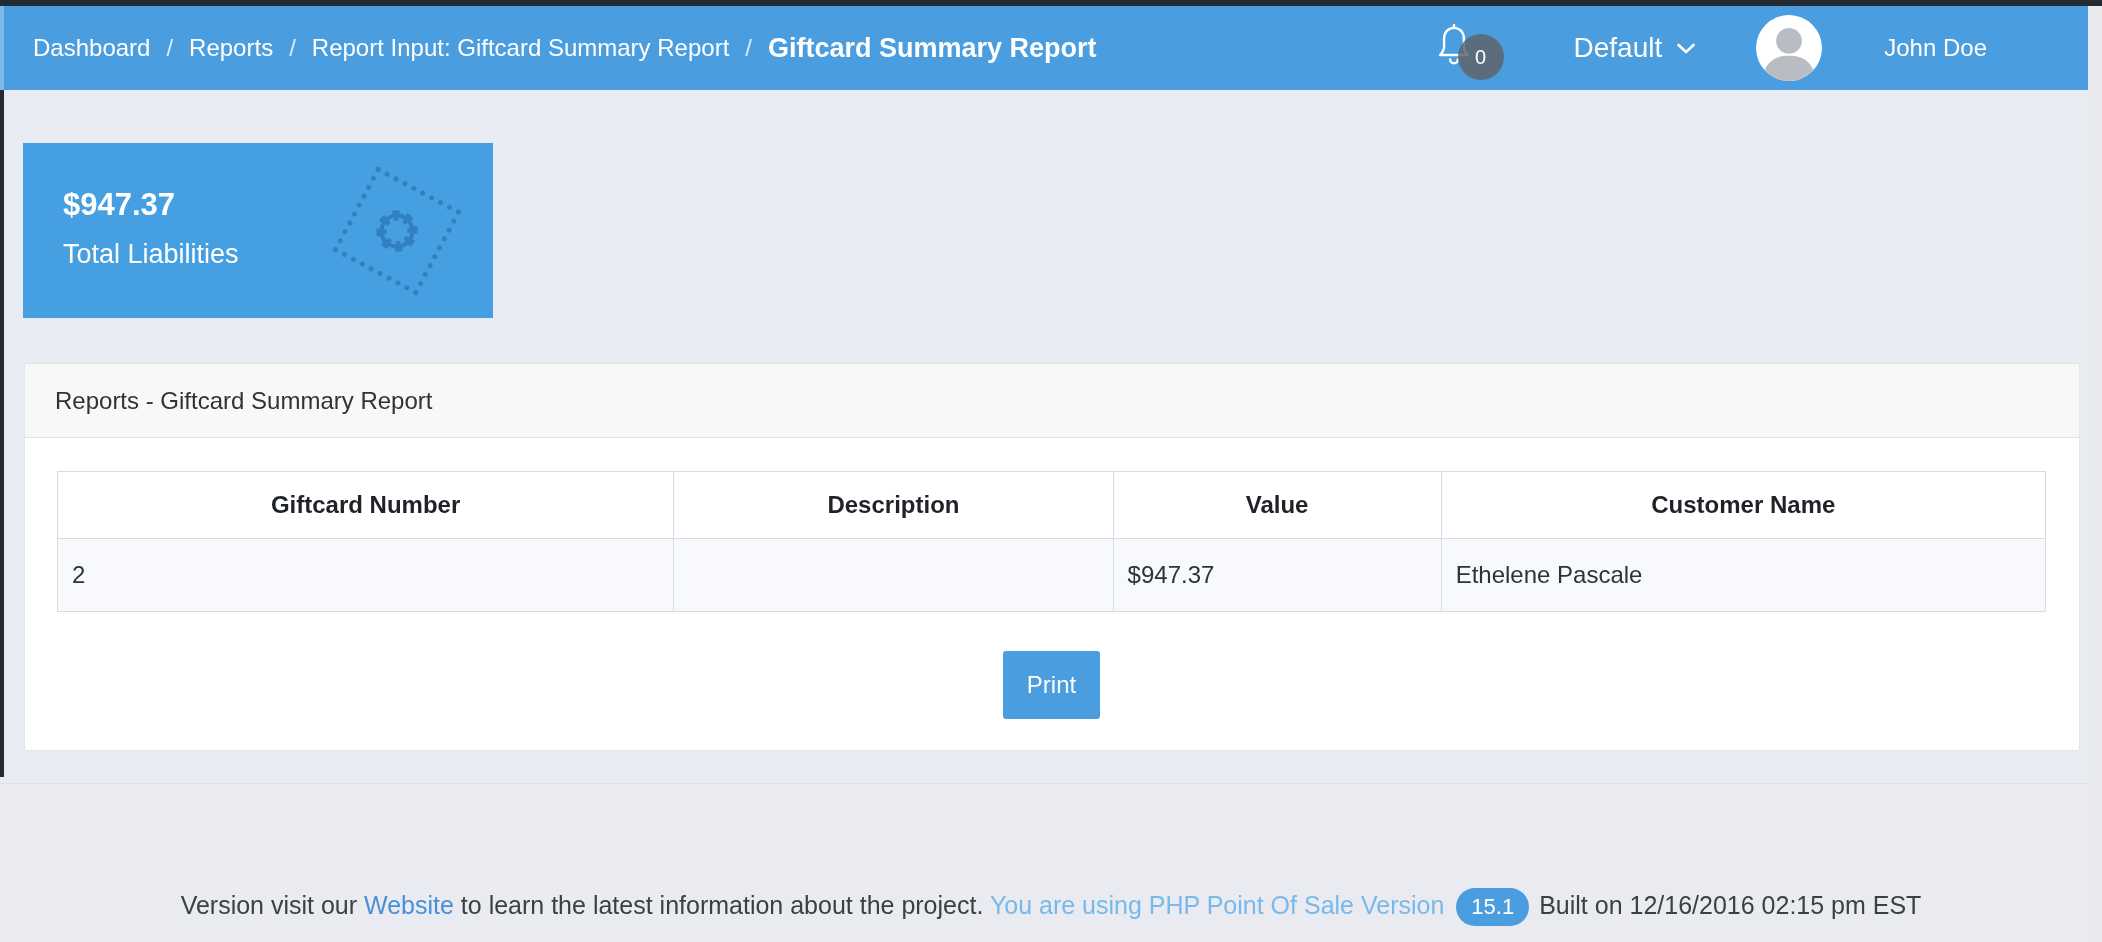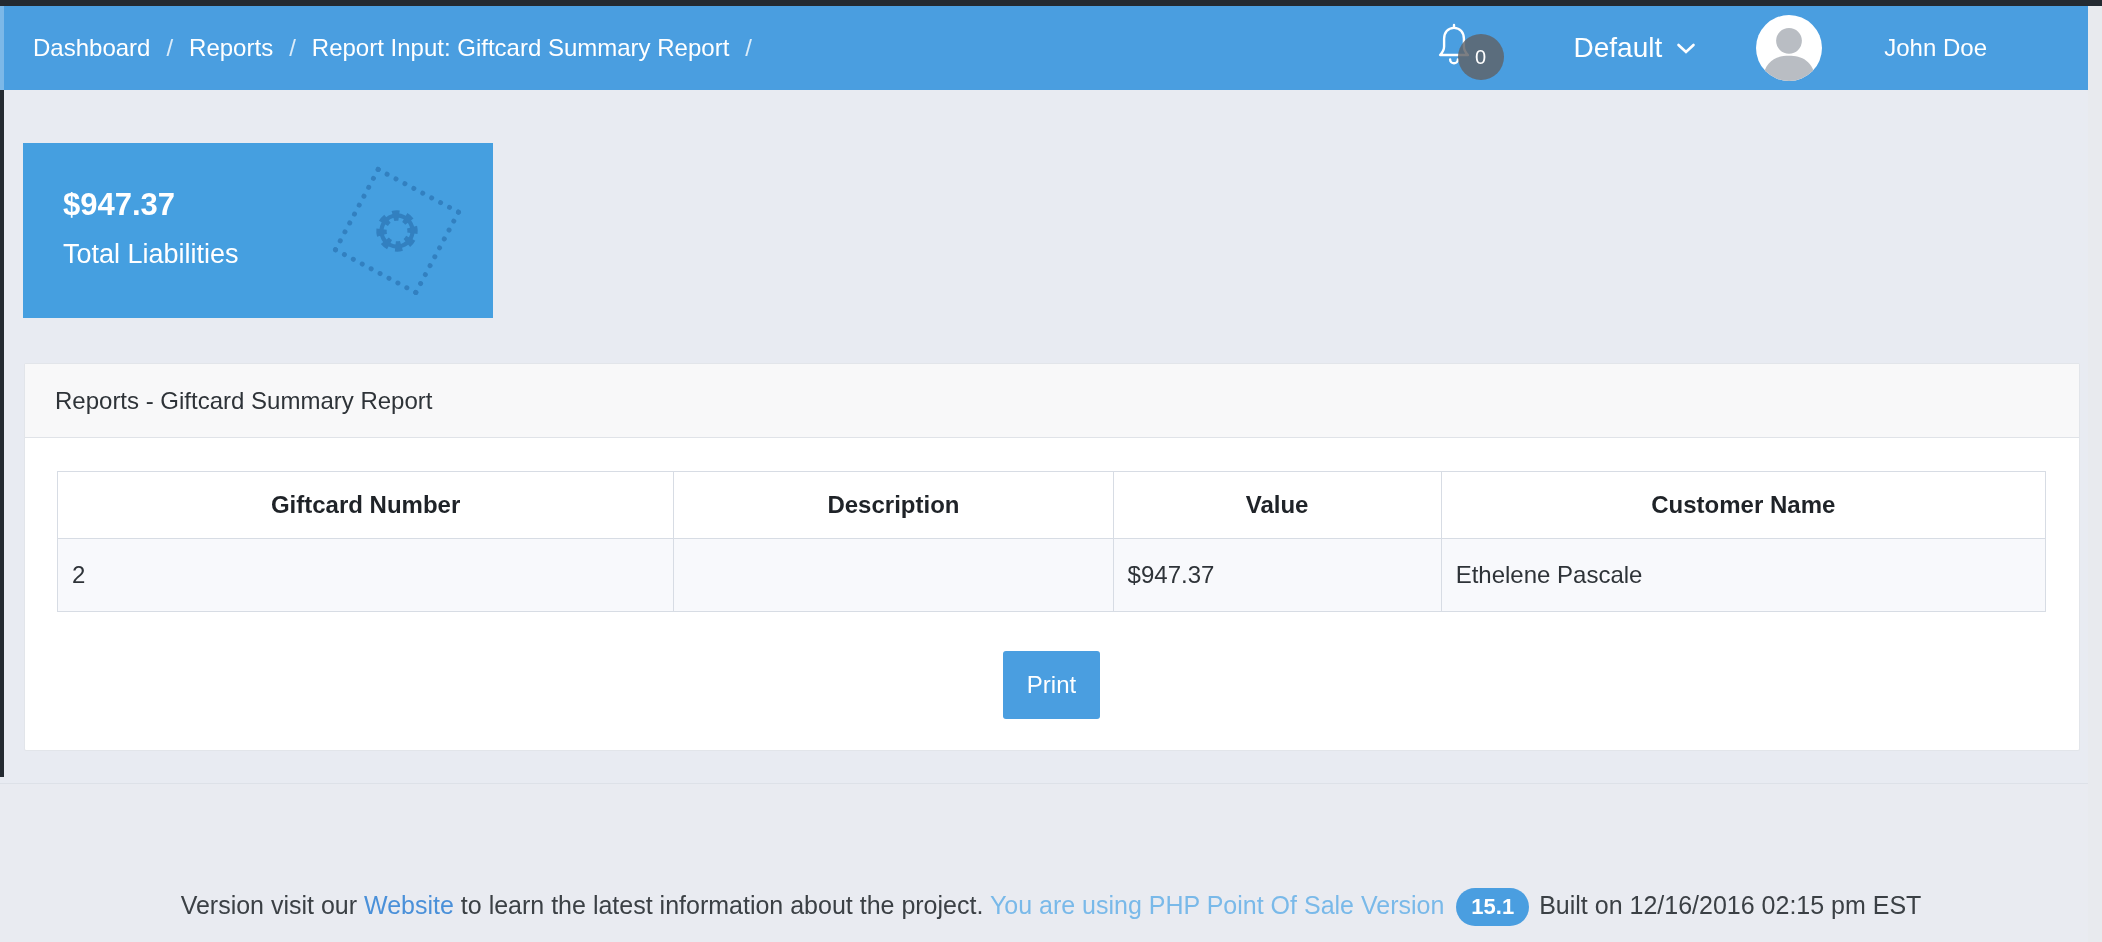--- a/index.html
+++ b/index.html
@@ -71,40 +71,41 @@
     font-family:"Liberation Sans","DejaVu Sans",sans-serif; cursor:pointer; }
 
   
   .footer { position:absolute; top:783px; left:0; width:2102px; height:159px;
     background:#e9ebf1; border-top:1px solid #dde1e8; text-align:center;
     padding-top:104px; font-size:25px; color:#3b4045; white-space:nowrap; }
   .footer a { text-decoration:none; }
   .link-website { color:#4a90d9; cursor:pointer; }
   .link-version { color:#79b9e9; cursor:pointer; }
   .version-badge { display:inline-block; background:var(--header_blue,#4a9ee0); color:#fff;
-    font-weight:bold; font-size:22px; border-radius:20px; padding:6px 15px;
+    font-weight:normal; font-size:22px; border-radius:20px; padding:6px 15px;
     margin:0 10px 0 12px; vertical-align:middle; }
 </style>
 </head>
 <body>
 
 <div class="top-strip"></div>
 <div class="right-strip"></div>
 <div class="left-rail"></div>
 
 <div class="header">
   <div class="header-accent"></div>
 
   <div class="breadcrumb">
     <span class="crumb">Dashboard</span>
     <span class="crumb-sep">/</span>
     <span class="crumb">Reports</span>
     <span class="crumb-sep">/</span>
     <span class="crumb">Report Input: Giftcard Summary Report</span>
     <span class="crumb-sep">/</span>
+    <span class="crumb crumb-current">Giftcard Summary Report</span>
   </div>
 
   <div class="header-right">
     <div class="bell-wrap">
       <span>
         <svg width="44" height="48" viewBox="0 0 24 26" fill="none" stroke="#ffffff" stroke-width="1.3" stroke-linejoin="round" stroke-linecap="round">
           <path d="M12 4.2 C8.6 4.2 6.6 6.8 6.6 10.2 L6.6 14.4 C6.6 16.6 5.6 17.8 4.4 19 L19.6 19 C18.4 17.8 17.4 16.6 17.4 14.4 L17.4 10.2 C17.4 6.8 15.4 4.2 12 4.2 Z"></path>
           <path d="M12 4.2 L12 2.6"></path>
           <path d="M9.9 21.4 a2.1 2.1 0 0 0 4.2 0"></path>
         </svg>

